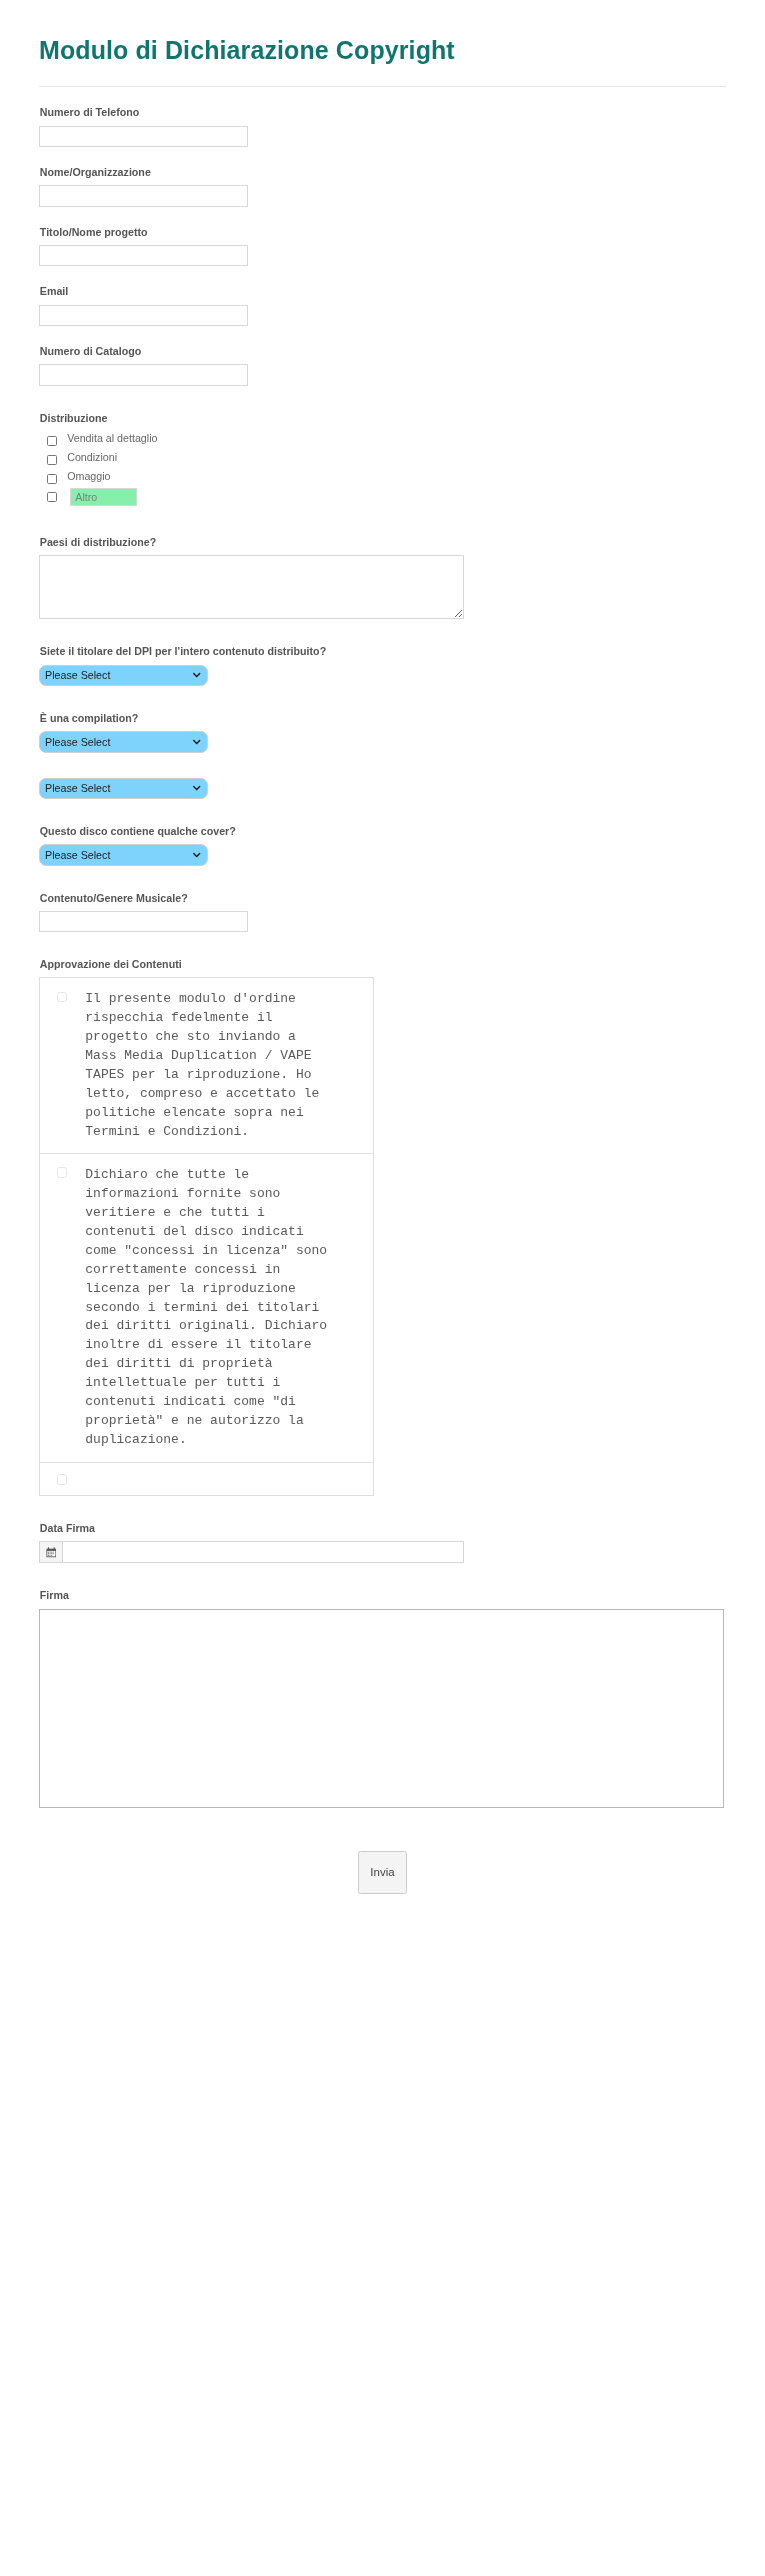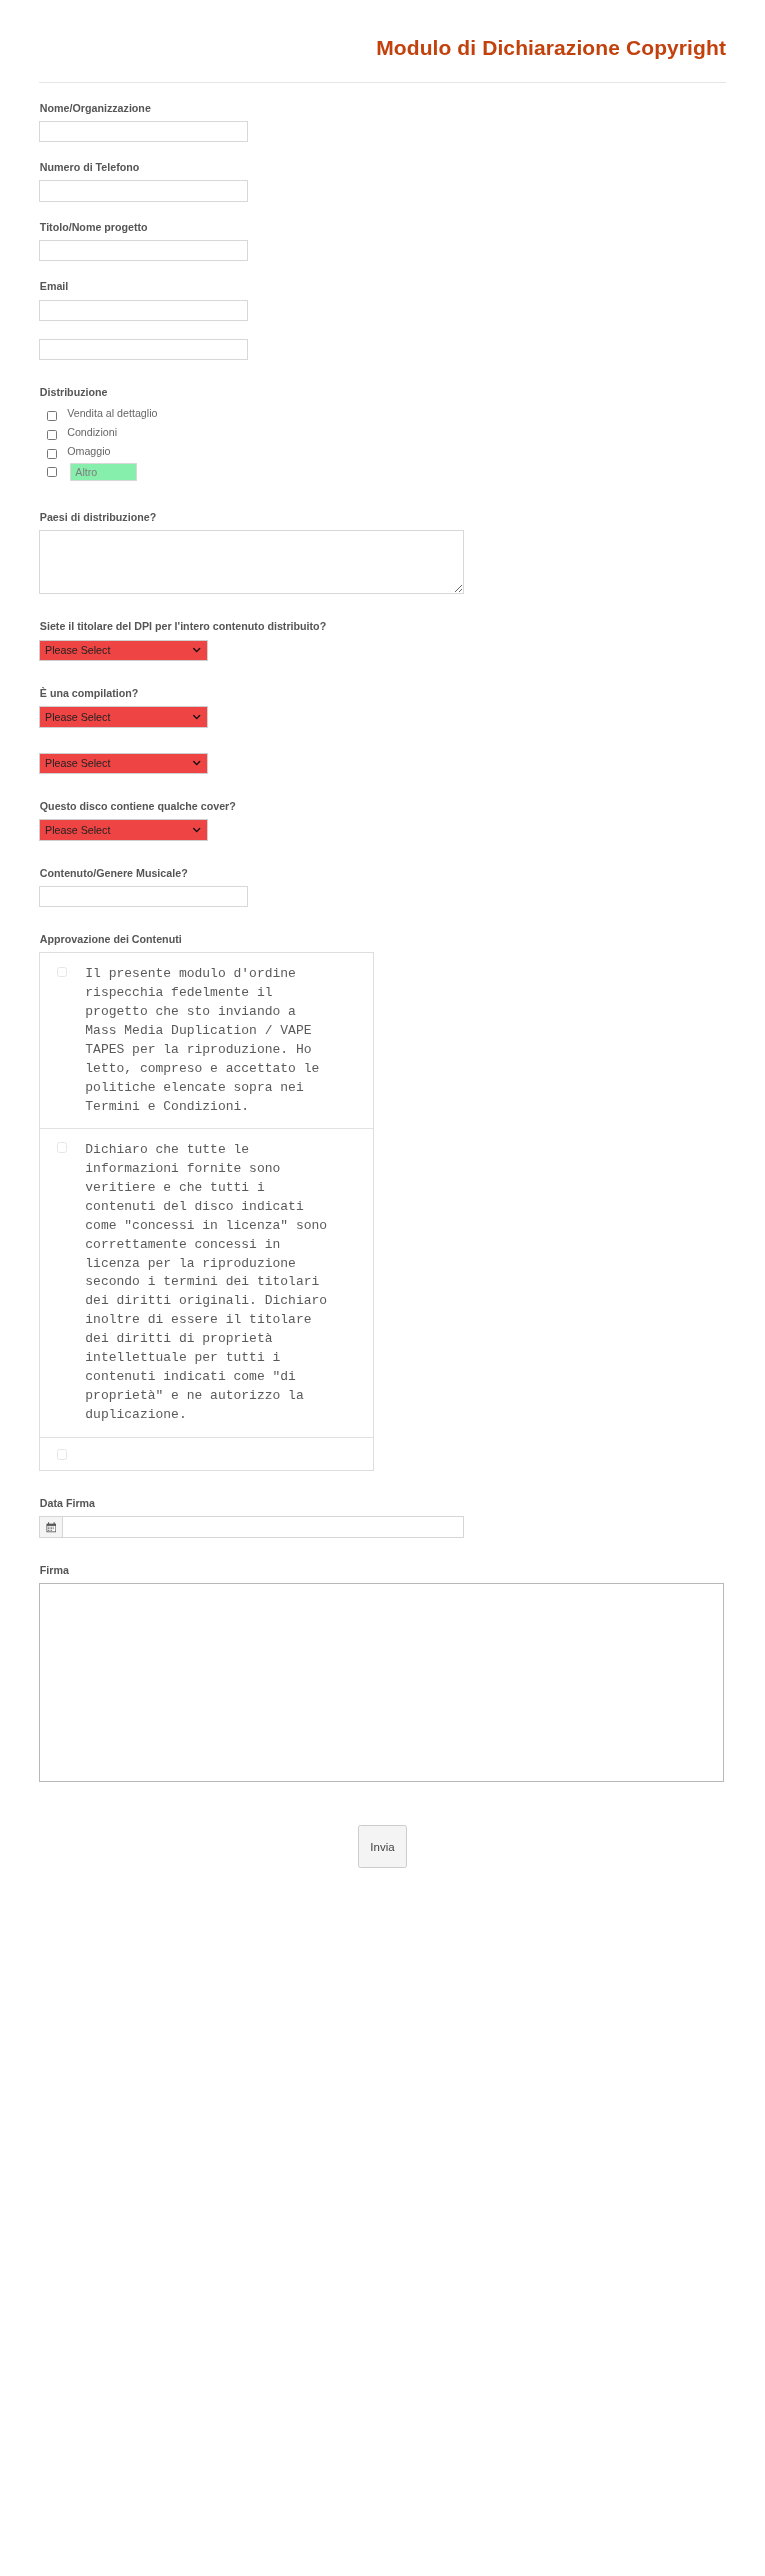--- a/index.html
+++ b/index.html
@@ -25,27 +25,26 @@
 
   .form-wrap {
     padding: 0 0 0 0;
   }
 
   
   .form-header {
     padding: 35px 39px 0 39px;
   }
   .form-title {
-    font-size: 21px;
+    font-size: 25px;
     font-weight: bold;
-    color: #c2410c;
+    color: #0f766e;
     margin: 0 0 21.4px 0;
     line-height: 1.2;
     letter-spacing: 0.1px;
-    text-align: right;
   }
   .header-rule {
     border: 0;
     border-top: 0.8px solid #e6e6e6;
     margin: 0 0 0 0;
     height: 0;
   }
 
   
   .fields {
@@ -136,27 +135,27 @@
 
   
   .sel-wrap { position: relative; display: inline-block; }
   .sel {
     appearance: none;
     -webkit-appearance: none;
     -moz-appearance: none;
     width: 169px;
     height: 21.4px;
     border: 0.8px solid #cfcfcf;
-    background: #ef4444;
+    background: #7dd3fc;
     font-family: "Liberation Sans", sans-serif;
     font-size: 10.7px;
     color: #222222;
     padding: 1.6px 20px 1.6px 5px;
     outline: none;
-    border-radius: 0;
+    border-radius: 7px;
     cursor: pointer;
   }
   .sel-arrow {
     position: absolute;
     right: 7.4px;
     top: 50%;
     transform: translateY(-50%);
     pointer-events: none;
     width: 7.4px;
     height: 7.4px;
@@ -272,40 +271,41 @@
   <div class="form-wrap">
 
     <div class="form-header">
       <h1 class="form-title">Modulo di Dichiarazione Copyright</h1>
       <hr class="header-rule">
     </div>
 
     <div class="fields">
 
       <div class="field">
+        <label class="field-label">Numero di Telefono</label>
+        <input class="txt-input" type="text" value="" style="">
+      </div>
+
+      <div class="field">
         <label class="field-label">Nome/Organizzazione</label>
-        <input class="txt-input" type="text" value="" style="">
-      </div>
-
-      <div class="field">
-        <label class="field-label">Numero di Telefono</label>
         <input class="txt-input" type="text" value="" style="">
       </div>
 
       <div class="field">
         <label class="field-label">Titolo/Nome progetto</label>
         <input class="txt-input" type="text" value="" style="">
       </div>
 
       <div class="field">
         <label class="field-label">Email</label>
         <input class="txt-input" type="text" value="" style="">
       </div>
 
       <div class="field">
+        <label class="field-label">Numero di Catalogo</label>
         <input class="txt-input" type="text" value="" style="">
       </div>
 
       <div class="field sp-top-big">
         <label class="field-label">Distribuzione</label>
         <div class="check-list">
 
           <div class="check-row">
             <span class="cb"></span>
             <span class="cb-label">Vendita al dettaglio</span>

